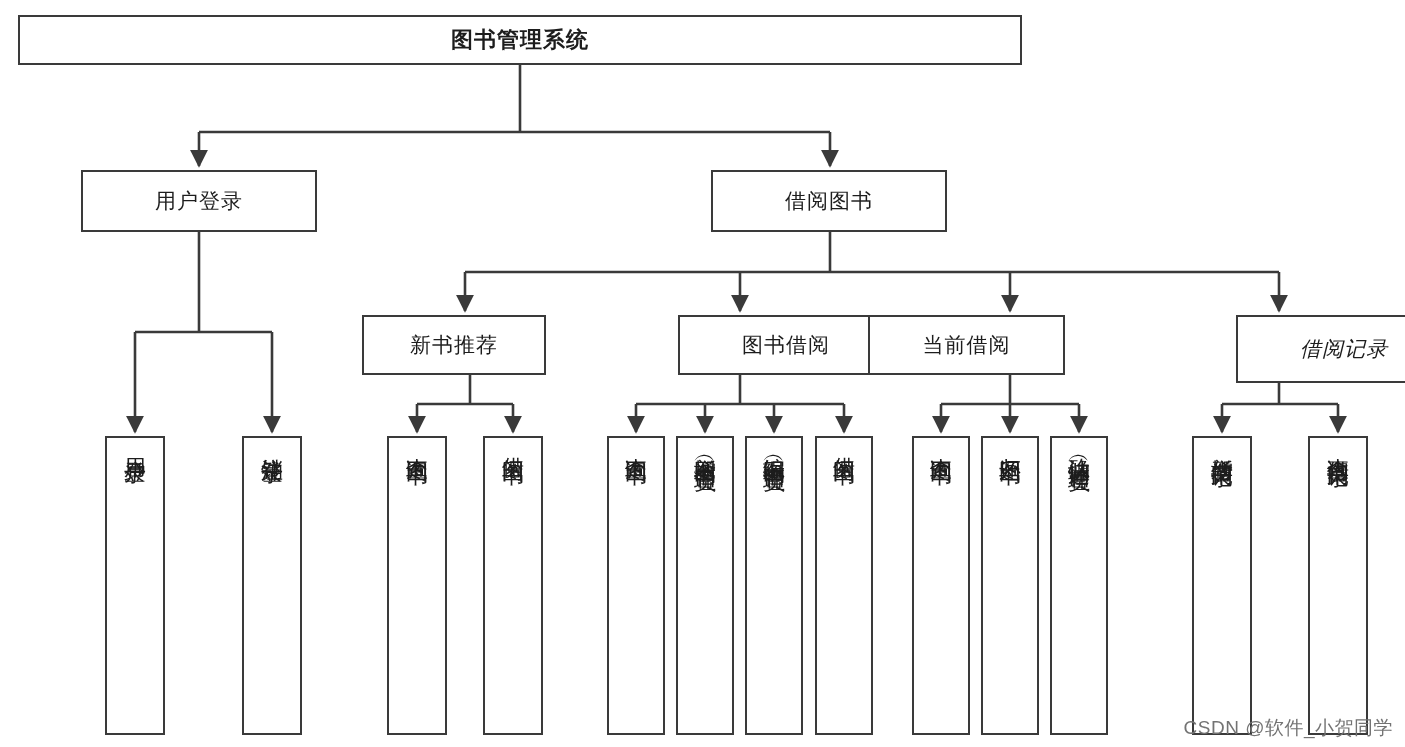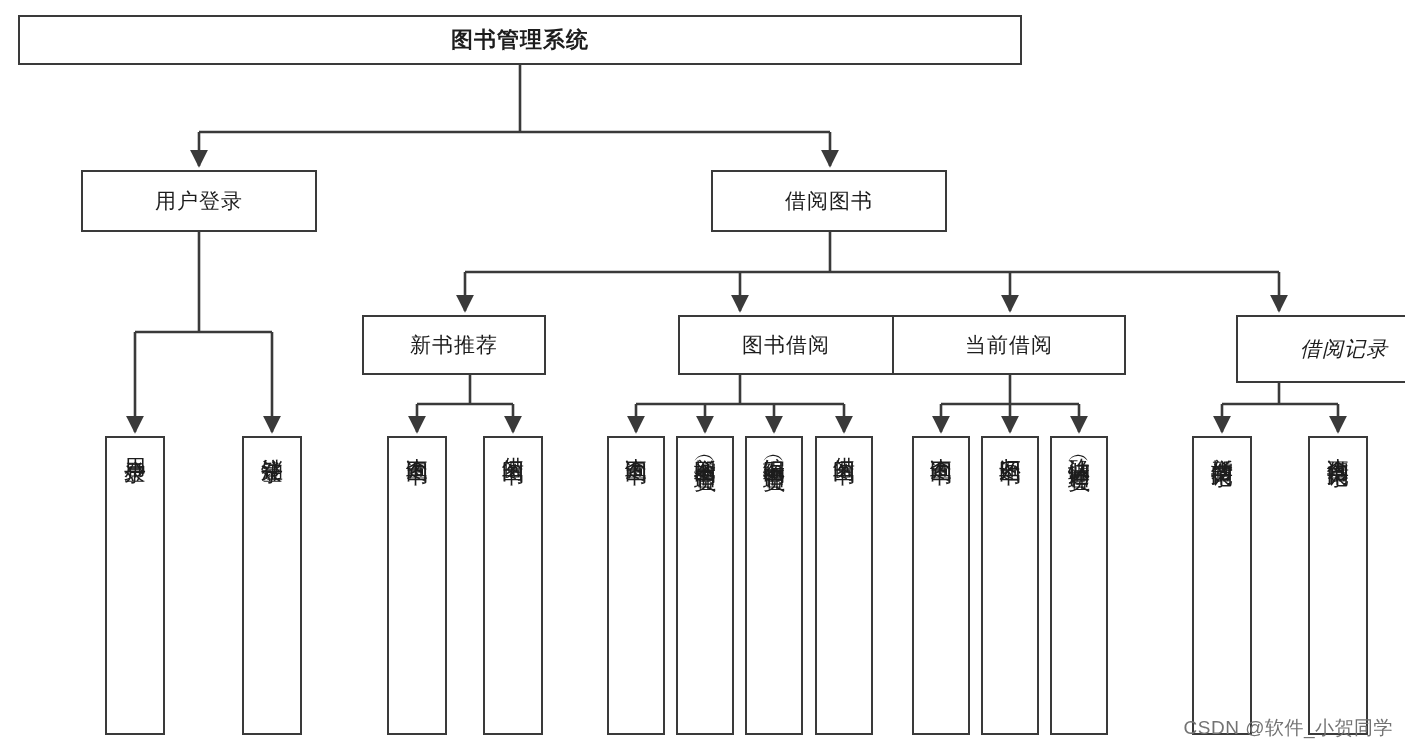--- a/index.html
+++ b/index.html
@@ -143,21 +143,21 @@
   </div>
 
   <div class="node horiz" style="left:362px; top:315px; width:184px; height:60px;">
     <span>新书推荐</span>
   </div>
 
   <div class="node horiz" style="left:632px; top:315px; width:216px; height:60px;margin-left:46px;">
     <span>图书借阅</span>
   </div>
 
-  <div class="node horiz" style="left:892px; top:315px; width:234px; height:60px;">
+  <div class="node horiz" style="left:868px; top:315px; width:197px; height:60px;">
     <span>当前借阅</span>
   </div>
 
   <div class="node horiz" style="left:1236px; top:315px; width:216px; height:68px;font-style:italic;">
     <span>借阅记录</span>
   </div>
 
   <div class="node leaf leaf-pad-mid" style="left:105px; top:436px; width:60px; height:299px;">
     <span class="vlabel">用户登录</span>
   </div>

